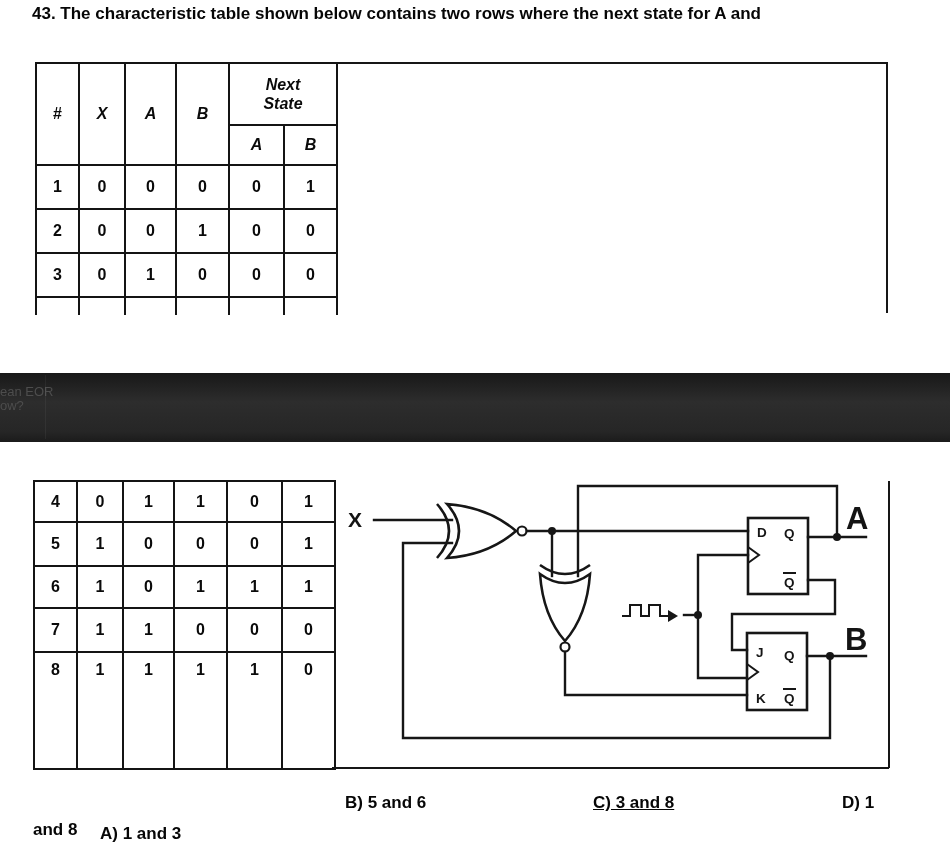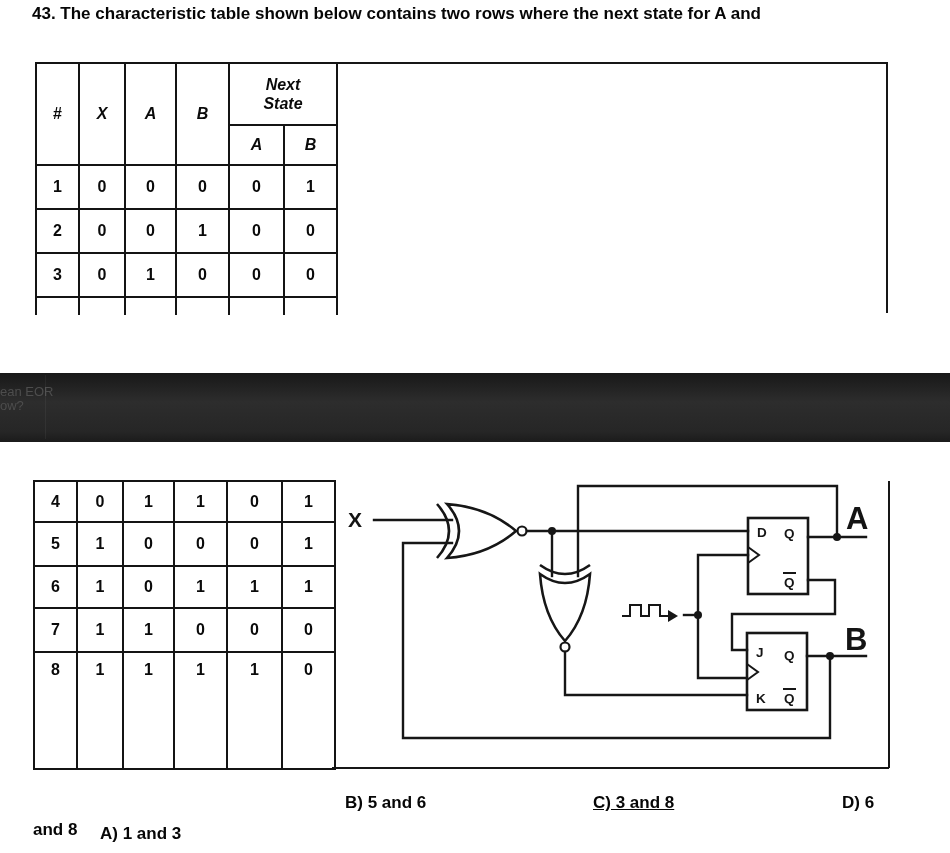--- a/index.html
+++ b/index.html
@@ -242,14 +242,14 @@
   <path class="thin" d="M 783 689 H 796"></path>
 
   <path class="wire" d="M 807 656 H 866"></path>
   <circle class="dot" cx="830" cy="656" r="4"></circle>
   <text class="biglabel" x="845" y="650">B</text>
 </svg>
 
 <div class="answer" style="left:100px; top:824px;">A) 1 and 3</div>
 <div class="answer" style="left:345px; top:793px;">B) 5 and 6</div>
 <div class="answer" style="left:593px; top:793px;text-decoration:underline;">C) 3 and 8</div>
-<div class="answer" style="left:842px; top:793px;">D) 6</div>
+<div class="answer" style="left:842px; top:793px;">D) 1</div>
 <div class="answer" style="left:33px; top:820px;">and 8</div>
 
 </body></html>

